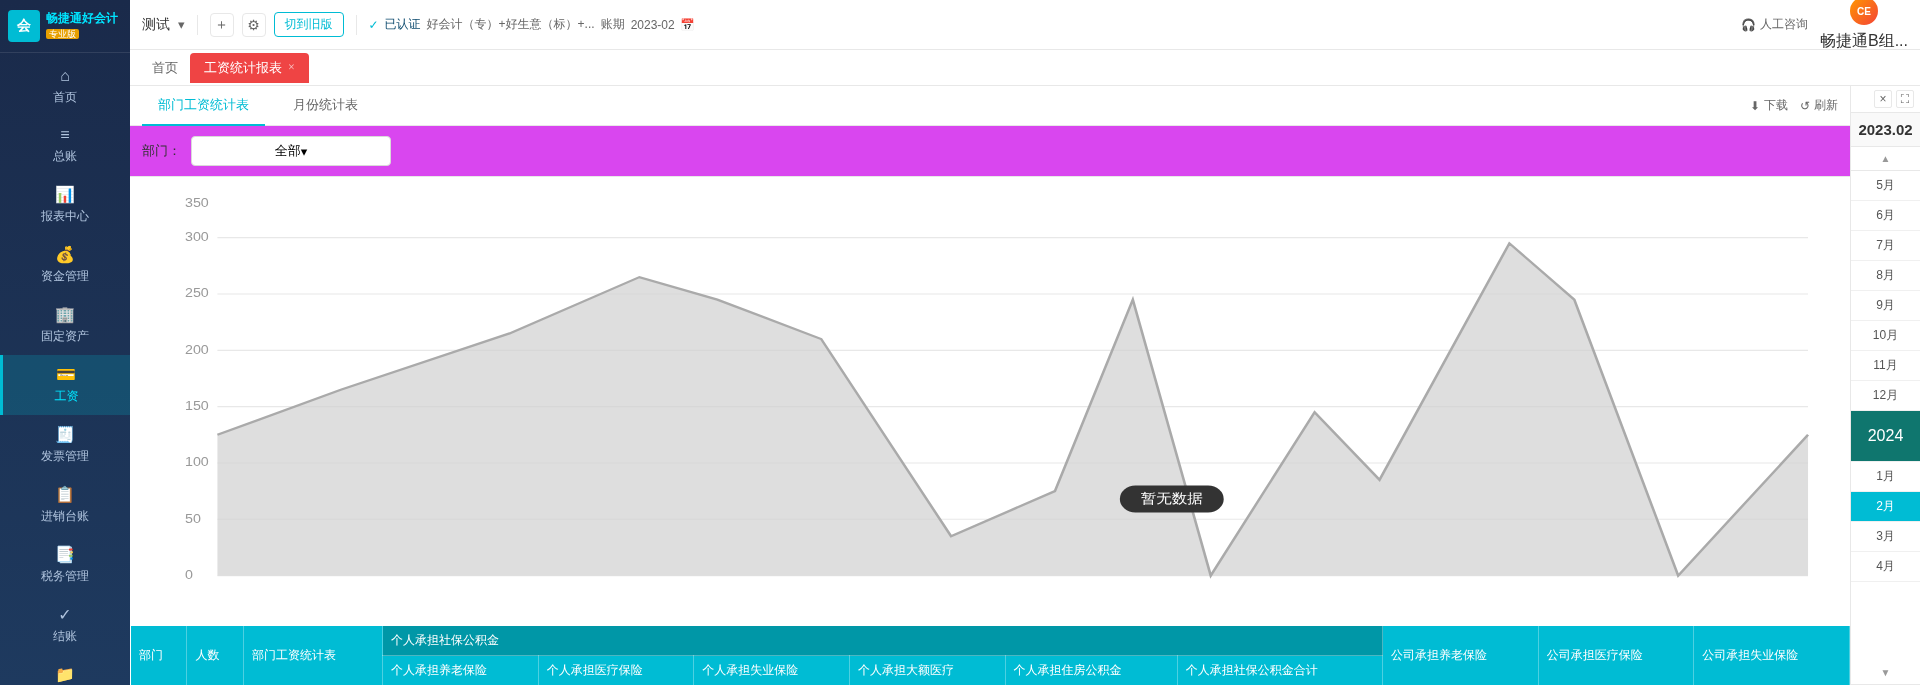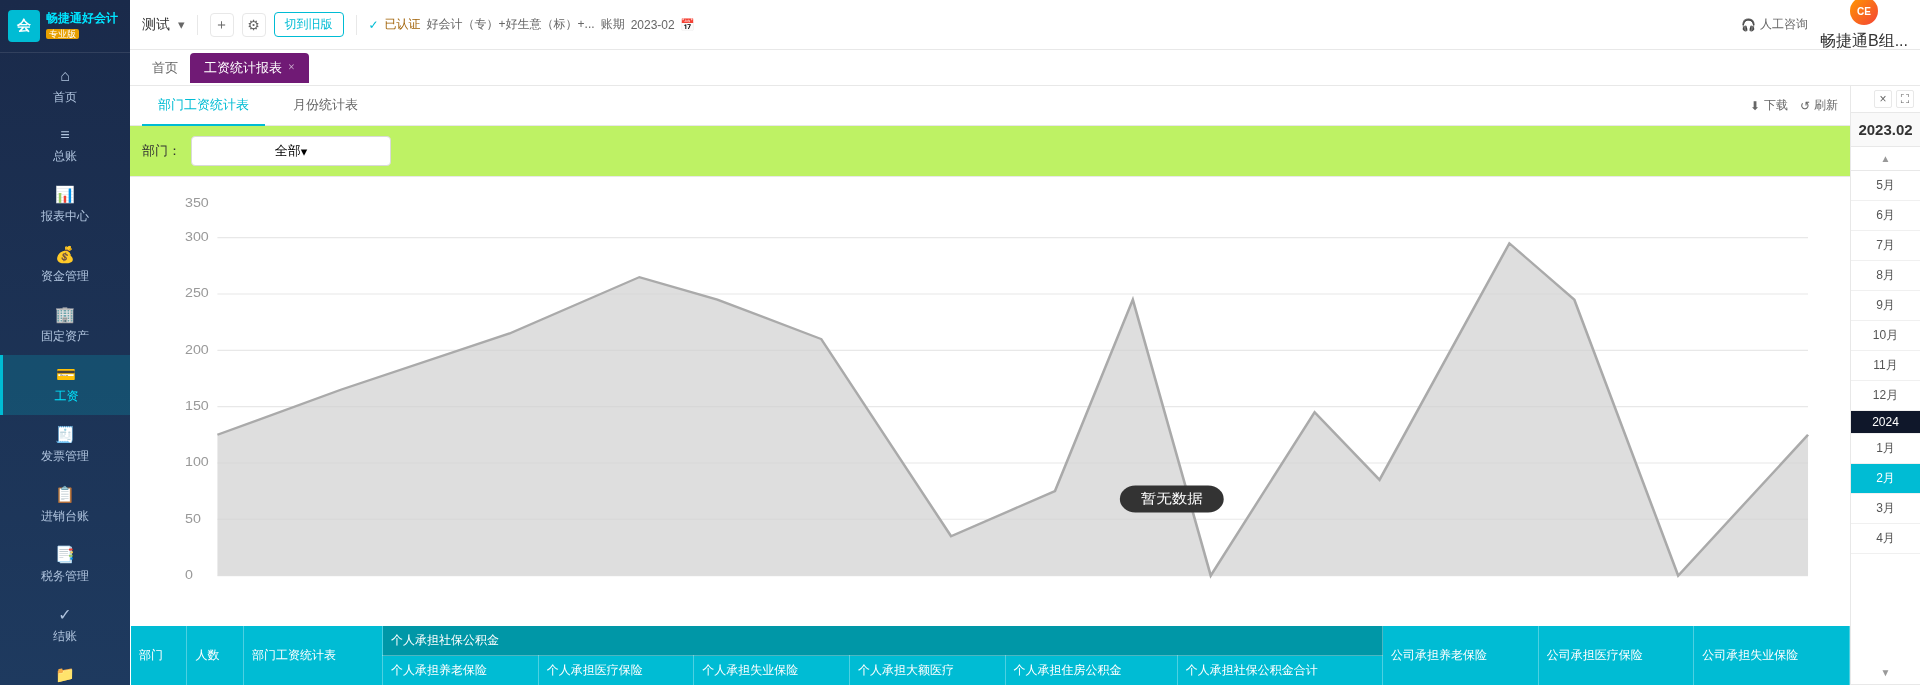--- a/index.html
+++ b/index.html
@@ -125,21 +125,21 @@
       border-radius: 4px;
       font-size: 12px;
       cursor: pointer;
     }
     .topbar-badges {
       display: flex;
       align-items: center;
       gap: 6px;
       font-size: 12px;
     }
-    .badge-verified { color: #a16207; }
+    .badge-verified { color: #0c4a6e; }
     .badge-text { color: #666; }
     .topbar-spacer { flex: 1; }
     .topbar-right {
       display: flex;
       align-items: center;
       gap: 12px;
     }
     .topbar-service {
       display: flex; align-items: center; gap: 4px;
       color: #666; font-size: 12px; cursor: pointer;
@@ -180,21 +180,21 @@
     }
     .tab-item {
       padding: 6px 14px;
       font-size: 13px;
       cursor: pointer;
       color: #666;
       border-radius: 4px 4px 0 0;
       display: flex; align-items: center; gap: 6px;
     }
     .tab-item.active {
-      background: #701a75;
+      background: #ef4444;
       color: white;
       font-family: Liberation Serif, serif;
     }
     .tab-item .tab-close {
       font-size: 12px;
       opacity: 0.7;
     }
     .tab-home {
       color: #666;
       font-size: 13px;
@@ -252,21 +252,21 @@
       display: flex; align-items: center; gap: 4px;
       color: #666; font-size: 12px; cursor: pointer;
     }
 
     
     .filter-bar {
       display: flex;
       align-items: center;
       gap: 10px;
       padding: 10px 12px;
-      background: #bef264;
+      background: #d946ef;
       border-bottom: 1px solid #e8e8e8;
     }
     .filter-label { font-size: 13px; color: #333; }
     .filter-select {
       width: 200px;
       height: 30px;
       border: 1px solid #d9d9d9;
       border-radius: 4px;
       padding: 0 8px;
       font-size: 13px;
@@ -359,24 +359,24 @@
       text-align: center;
       cursor: pointer;
       color: #555;
       border-bottom: 1px solid #f0f0f0;
     }
     .month-item.active {
       background: #00bcd4;
       color: white;
     }
     .month-item.year-label {
-      background: #0f172a;
+      background: #0f766e;
       color: white;
-      font-size: 12px;
-      padding: 4px 8px;
+      font-size: 16px;
+      padding: 16px 8px;
       cursor: default;
     }
 
     
     .panel-controls {
       display: flex;
       align-items: center;
       gap: 4px;
       padding: 4px 6px;
       justify-content: flex-end;

